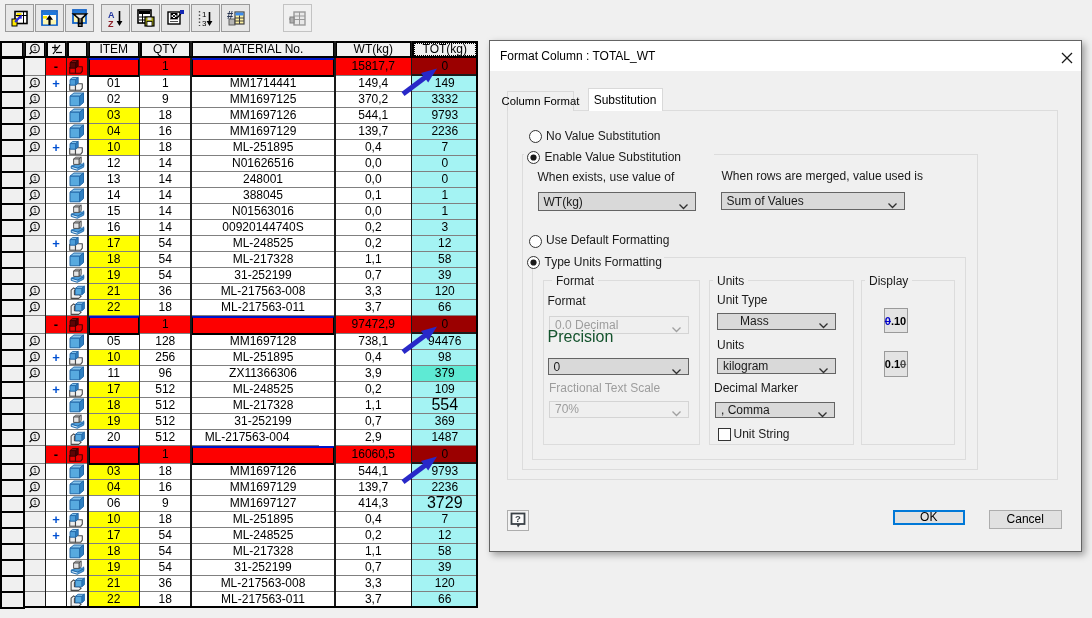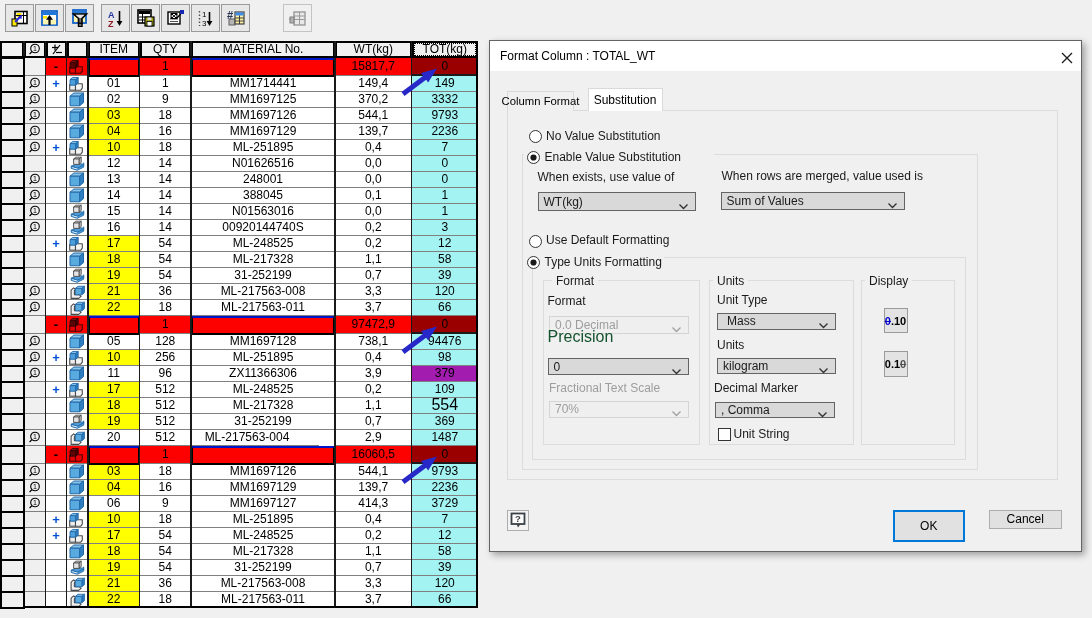--- a/index.html
+++ b/index.html
@@ -532,21 +532,21 @@
     <svg width="16" height="15" viewBox="0 0 16 15" style="">
       <polygon points="1,4.2 4.9,1.0020000000000002 14.5,1.0020000000000002 10.6,4.2" fill="#8ac6ec" stroke="#2268a8" stroke-width="1.0" stroke-linejoin="round"></polygon>
       <polygon points="10.6,4.2 14.5,1.0020000000000002 14.5,10.602 10.6,13.8" fill="#2f7fc2" stroke="#2268a8" stroke-width="1.0" stroke-linejoin="round"></polygon>
       <polygon points="1,4.2 10.6,4.2 10.6,13.8 1,13.8" fill="#58aadf" stroke="#2268a8" stroke-width="1.0" stroke-linejoin="round"></polygon>
     </svg>
   </div>
 <div style="left:88px;top:365.6px;width:51.5px;height:16.0px;background:#fff;border-bottom:1px solid #808080;display:flex;align-items:center;justify-content:center;font-size:12px">11</div>
 <div style="left:139.5px;top:365.6px;width:51.5px;height:16.0px;background:#fff;border-bottom:1px solid #808080;display:flex;align-items:center;justify-content:center;font-size:12px">96</div>
 <div style="left:191px;top:365.6px;width:144px;height:16.0px;background:#fff;border-bottom:1px solid #808080;display:flex;align-items:center;justify-content:center;font-size:12px">ZX11366306</div>
 <div style="left:335px;top:365.6px;width:76.5px;height:16.0px;background:#fff;border-bottom:1px solid #808080;display:flex;align-items:center;justify-content:center;font-size:12px">3,9</div>
-<div style="left:411.5px;top:365.6px;width:66.5px;height:16.0px;background:#a21caf;border-bottom:1px solid #808080;display:flex;align-items:center;justify-content:center;font-size:12px">379</div>
+<div style="left:411.5px;top:365.6px;width:66.5px;height:16.0px;background:#5eead4;border-bottom:1px solid #808080;display:flex;align-items:center;justify-content:center;font-size:12px">379</div>
 <div style="left:0px;top:380.6px;width:25px;height:18.0px;background:#f0f0f0;border:2px solid #000;z-index:12"></div>
 <div style="left:24px;top:381.6px;width:21.5px;height:16.0px;background:#f0f0f0;border-bottom:1px solid #808080;display:flex;align-items:center;justify-content:center"></div>
 <div style="left:45.5px;top:381.6px;width:21.0px;height:16.0px;background:#fff;border-bottom:1px solid #808080;display:flex;align-items:center;justify-content:center;font-size:13px;font-weight:bold;color:#0050d2">+</div>
 <div style="left:66.5px;top:381.6px;width:21.5px;height:16.0px;background:#fff;border-bottom:1px solid #808080;display:flex;align-items:center;justify-content:center">
     <svg width="16" height="15" viewBox="0 0 16 15" style="">
       <rect x="0.7" y="8.6" width="5.8" height="5.6" fill="#ececec" stroke="#4a4a4a" stroke-width="1.1"></rect>
       <polygon points="6.5,7.8 13.3,7.8 13.3,12.2 11.8,14.2 6.5,14.2" fill="#f4f4f4" stroke="#4a4a4a" stroke-width="1.1" stroke-linejoin="round"></polygon>
       <polygon points="1,3.6 3.6,1.468 9.2,1.468 6.6,3.6" fill="#7fc0ea" stroke="#2268a8" stroke-width="0.9" stroke-linejoin="round"></polygon>
       <polygon points="6.6,3.6 9.2,1.468 9.2,7.068 6.6,9.2" fill="#2f7fc2" stroke="#2268a8" stroke-width="0.9" stroke-linejoin="round"></polygon>
       <polygon points="1,3.6 6.6,3.6 6.6,9.2 1,9.2" fill="#4d9eda" stroke="#2268a8" stroke-width="0.9" stroke-linejoin="round"></polygon>
@@ -684,21 +684,21 @@
     <svg width="16" height="15" viewBox="0 0 16 15" style="">
       <polygon points="1,4.2 4.9,1.0020000000000002 14.5,1.0020000000000002 10.6,4.2" fill="#8ac6ec" stroke="#2268a8" stroke-width="1.0" stroke-linejoin="round"></polygon>
       <polygon points="10.6,4.2 14.5,1.0020000000000002 14.5,10.602 10.6,13.8" fill="#2f7fc2" stroke="#2268a8" stroke-width="1.0" stroke-linejoin="round"></polygon>
       <polygon points="1,4.2 10.6,4.2 10.6,13.8 1,13.8" fill="#58aadf" stroke="#2268a8" stroke-width="1.0" stroke-linejoin="round"></polygon>
     </svg>
   </div>
 <div style="left:88px;top:495.6px;width:51.5px;height:16.0px;background:#fff;border-bottom:1px solid #808080;display:flex;align-items:center;justify-content:center;font-size:12px">06</div>
 <div style="left:139.5px;top:495.6px;width:51.5px;height:16.0px;background:#fff;border-bottom:1px solid #808080;display:flex;align-items:center;justify-content:center;font-size:12px">9</div>
 <div style="left:191px;top:495.6px;width:144px;height:16.0px;background:#fff;border-bottom:1px solid #808080;display:flex;align-items:center;justify-content:center;font-size:12px">MM1697127</div>
 <div style="left:335px;top:495.6px;width:76.5px;height:16.0px;background:#fff;border-bottom:1px solid #808080;display:flex;align-items:center;justify-content:center;font-size:12px">414,3</div>
-<div style="left:411.5px;top:495.6px;width:66.5px;height:16.0px;background:#a4f3f3;border-bottom:1px solid #808080;display:flex;align-items:center;justify-content:center;font-size:12px">3729</div>
+<div style="left:411.5px;top:495.6px;width:66.5px;height:16.0px;background:#a4f3f3;border-bottom:1px solid #808080;display:flex;align-items:center;justify-content:center;font-size:16px">3729</div>
 <div style="left:0px;top:510.6px;width:25px;height:18.0px;background:#f0f0f0;border:2px solid #000;z-index:12"></div>
 <div style="left:24px;top:511.6px;width:21.5px;height:16.0px;background:#f0f0f0;border-bottom:1px solid #808080;display:flex;align-items:center;justify-content:center"></div>
 <div style="left:45.5px;top:511.6px;width:21.0px;height:16.0px;background:#fff;border-bottom:1px solid #808080;display:flex;align-items:center;justify-content:center;font-size:13px;font-weight:bold;color:#0050d2">+</div>
 <div style="left:66.5px;top:511.6px;width:21.5px;height:16.0px;background:#fff;border-bottom:1px solid #808080;display:flex;align-items:center;justify-content:center">
     <svg width="16" height="15" viewBox="0 0 16 15" style="">
       <rect x="0.7" y="8.6" width="5.8" height="5.6" fill="#ececec" stroke="#4a4a4a" stroke-width="1.1"></rect>
       <polygon points="6.5,7.8 13.3,7.8 13.3,12.2 11.8,14.2 6.5,14.2" fill="#f4f4f4" stroke="#4a4a4a" stroke-width="1.1" stroke-linejoin="round"></polygon>
       <polygon points="1,3.6 3.6,1.468 9.2,1.468 6.6,3.6" fill="#7fc0ea" stroke="#2268a8" stroke-width="0.9" stroke-linejoin="round"></polygon>
       <polygon points="6.6,3.6 9.2,1.468 9.2,7.068 6.6,9.2" fill="#2f7fc2" stroke="#2268a8" stroke-width="0.9" stroke-linejoin="round"></polygon>
       <polygon points="1,3.6 6.6,3.6 6.6,9.2 1,9.2" fill="#4d9eda" stroke="#2268a8" stroke-width="0.9" stroke-linejoin="round"></polygon>
@@ -872,21 +872,21 @@
       </svg></span></div>
 <div style="z-index:64;left:547.5px;top:329px;height:16px;display:flex;align-items:center;font-size:16px;color:#14532d;white-space:nowrap">Precision</div>
 <div style="z-index:60;left:547.5px;top:358px;width:141.5px;height:17px;background:#d9d9d9;border:1px solid #646464;color:#1a1a1a;font-size:12px;display:flex;align-items:center;padding-left:5px">0<span style="position:absolute;right:6px;top:4.5px"><svg width="11" height="7" viewBox="0 0 11 7" style="">
         <polyline points="1.5,1.5 5.5,5.5 9.5,1.5" fill="none" stroke="#303030" stroke-width="1.3"></polyline>
       </svg></span></div>
 <div style="z-index:64;left:549px;top:380px;height:16px;display:flex;align-items:center;font-size:12px;color:#9d9d9d;white-space:nowrap">Fractional Text Scale</div>
 <div style="z-index:60;left:549px;top:400.5px;width:140px;height:17px;background:#efefef;border:1px solid #d4d4d4;color:#9d9d9d;font-size:12px;display:flex;align-items:center;padding-left:5px">70%<span style="position:absolute;right:6px;top:4.5px"><svg width="11" height="7" viewBox="0 0 11 7" style="">
         <polyline points="1.5,1.5 5.5,5.5 9.5,1.5" fill="none" stroke="#a0a0a0" stroke-width="1.3"></polyline>
       </svg></span></div>
 <div style="z-index:64;left:717px;top:291.5px;height:16px;display:flex;align-items:center;font-size:12px;color:#1a1a1a;white-space:nowrap">Unit Type</div>
-<div style="z-index:60;left:717px;top:313px;width:118.5px;height:16.5px;background:#d9d9d9;border:1px solid #646464;color:#1a1a1a;font-size:12px;display:flex;align-items:center;padding-left:9px">Mass<span style="position:absolute;right:6px;top:4.2px"><svg width="11" height="7" viewBox="0 0 11 7" style="">
+<div style="z-index:60;left:717px;top:313px;width:118.5px;height:16.5px;background:#d9d9d9;border:1px solid #646464;color:#1a1a1a;font-size:12px;display:flex;align-items:center;padding-left:22px">Mass<span style="position:absolute;right:6px;top:4.2px"><svg width="11" height="7" viewBox="0 0 11 7" style="">
         <polyline points="1.5,1.5 5.5,5.5 9.5,1.5" fill="none" stroke="#303030" stroke-width="1.3"></polyline>
       </svg></span></div>
 <div style="z-index:64;left:717px;top:336.5px;height:16px;display:flex;align-items:center;font-size:12px;color:#1a1a1a;white-space:nowrap">Units</div>
 <div style="z-index:60;left:717px;top:357.5px;width:118.5px;height:16px;background:#d9d9d9;border:1px solid #646464;color:#1a1a1a;font-size:12px;display:flex;align-items:center;padding-left:5px">kilogram<span style="position:absolute;right:6px;top:4.0px"><svg width="11" height="7" viewBox="0 0 11 7" style="">
         <polyline points="1.5,1.5 5.5,5.5 9.5,1.5" fill="none" stroke="#303030" stroke-width="1.3"></polyline>
       </svg></span></div>
 <div style="z-index:64;left:714px;top:380px;height:16px;display:flex;align-items:center;font-size:12px;color:#1a1a1a;white-space:nowrap">Decimal Marker</div>
 <div style="z-index:60;left:715px;top:401.5px;width:120px;height:16px;background:#d9d9d9;border:1px solid #646464;color:#1a1a1a;font-size:12px;display:flex;align-items:center;padding-left:5px">, Comma<span style="position:absolute;right:6px;top:4.0px"><svg width="11" height="7" viewBox="0 0 11 7" style="">
         <polyline points="1.5,1.5 5.5,5.5 9.5,1.5" fill="none" stroke="#303030" stroke-width="1.3"></polyline>
       </svg></span></div>
@@ -900,13 +900,13 @@
     <span>0.1</span>
     <span style="color:#505050;text-decoration:line-through">0</span>
   </div>
 <div style="z-index:60;left:507px;top:510px;width:22px;height:20.5px;background:#f3f3f3;border:1px solid #adadad;display:flex;align-items:center;justify-content:center">
     <svg width="16" height="17" viewBox="0 0 16 17" style="">
       <rect x="1.5" y="1.5" width="13" height="10.5" fill="#fcfcfc" stroke="#3a4147" stroke-width="1.8"></rect>
       <polygon points="6.5,12 10.5,12 8,15.5" fill="#3a4147"></polygon>
       <text x="8" y="10" font-size="9.5" font-weight="bold" fill="#3a4147" text-anchor="middle" font-family="Liberation Sans">?</text>
     </svg>
   </div>
-<div style="z-index:60;left:893px;top:509.5px;width:71.5px;height:32px;background:#e1e1e1;border:2px solid #0078d7;display:flex;align-items:center;justify-content:center;font-size:12px">OK</div>
+<div style="z-index:60;left:893px;top:509.5px;width:71.5px;height:15px;background:#e1e1e1;border:2px solid #0078d7;display:flex;align-items:center;justify-content:center;font-size:12px">OK</div>
 <div style="z-index:60;left:988.5px;top:509.5px;width:73.5px;height:19.5px;background:#e1e1e1;border:1px solid #adadad;display:flex;align-items:center;justify-content:center;font-size:12px">Cancel</div>
 </body></html>

